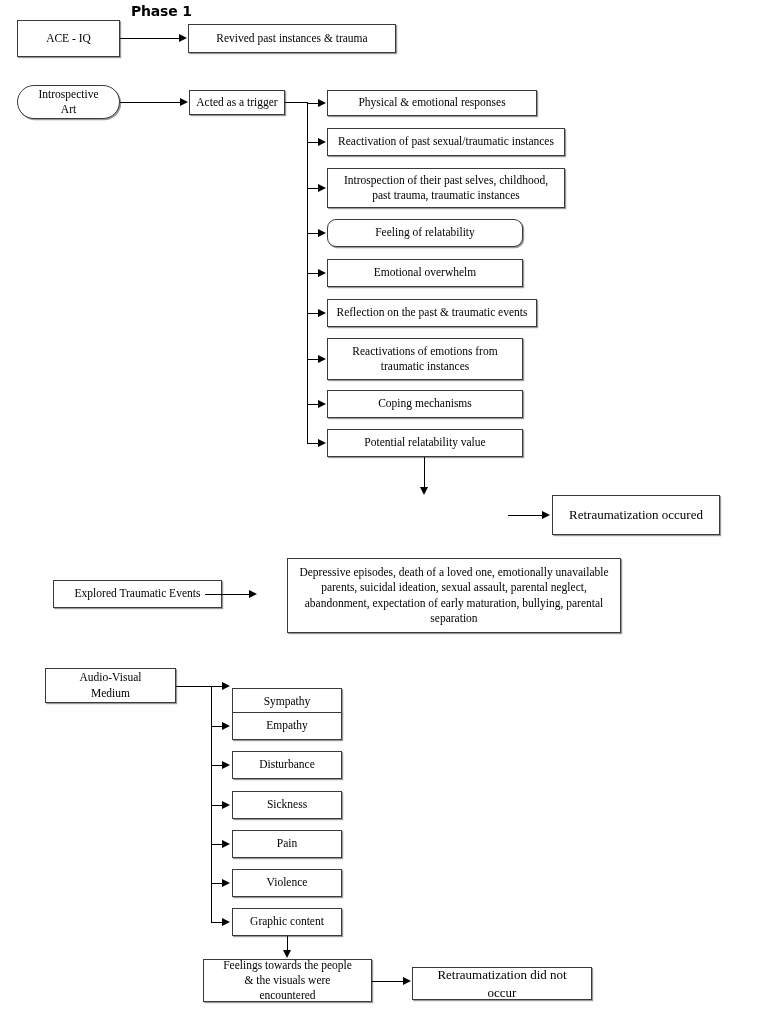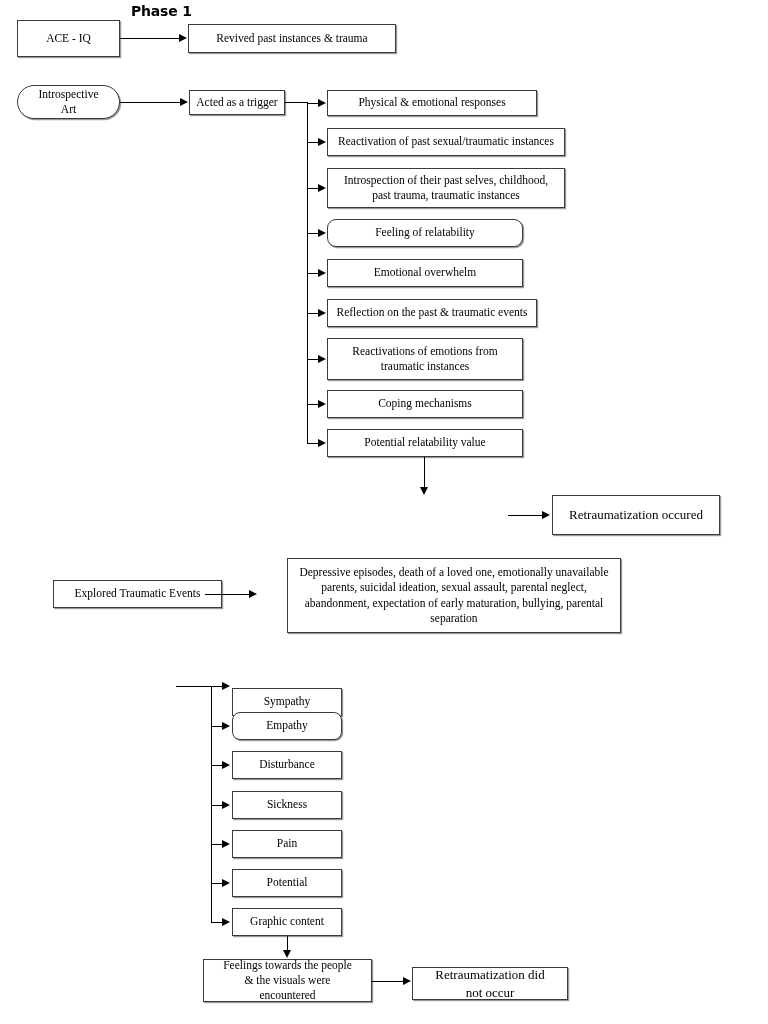--- a/index.html
+++ b/index.html
@@ -128,52 +128,53 @@
 
   <div class="hline" style="left:508px; top:515px; width:35px;"></div>
   <div class="arrow-r" style="left:542px; top:511px;"></div>
   <div class="box" style="left:552px; top:495px; width:168px; height:40px; font-size:13px;">Retraumatization occured</div>
 
   <div class="box" style="left:53px; top:580px; width:169px; height:28px;">Explored Traumatic Events</div>
   <div class="hline" style="left:205px; top:594px; width:45px;"></div>
   <div class="arrow-r" style="left:249px; top:590px;"></div>
   <div class="box" style="left:259px; top:558px; width:334px; height:75px; padding:4px 10px;margin-left:28px;">Depressive episodes, death of a loved one, emotionally unavailable parents, suicidal ideation, sexual assault, parental neglect, abandonment, expectation of early maturation, bullying, parental separation</div>
 
+  <div class="box" style="left:45px; top:668px; width:131px; height:35px;">Audio-Visual Medium</div>
   <div class="hline" style="left:176px; top:686px; width:36px;"></div>
   <div class="vline" style="left:211px; top:686px; height:236px;"></div>
 
   <div class="hline" style="left:211px; top:686px; width:12px;"></div>
   <div class="arrow-r" style="left:222px; top:682px;"></div>
   <div class="box" style="left:232px; top:688px; width:110px; height:28px;">Sympathy</div>
 
   <div class="hline" style="left:211px; top:726px; width:12px;"></div>
   <div class="arrow-r" style="left:222px; top:722px;"></div>
-  <div class="box" style="left:232px; top:712px; width:110px; height:28px;border-radius:8px;">Empathy</div>
+  <div class="box" style="left:232px; top:712px; width:110px; height:28px;">Empathy</div>
 
   <div class="hline" style="left:211px; top:765px; width:12px;"></div>
   <div class="arrow-r" style="left:222px; top:761px;"></div>
   <div class="box" style="left:232px; top:751px; width:110px; height:28px;">Disturbance</div>
 
   <div class="hline" style="left:211px; top:805px; width:12px;"></div>
   <div class="arrow-r" style="left:222px; top:801px;"></div>
   <div class="box" style="left:232px; top:791px; width:110px; height:28px;">Sickness</div>
 
   <div class="hline" style="left:211px; top:844px; width:12px;"></div>
   <div class="arrow-r" style="left:222px; top:840px;"></div>
   <div class="box" style="left:232px; top:830px; width:110px; height:28px;">Pain</div>
 
   <div class="hline" style="left:211px; top:883px; width:12px;"></div>
   <div class="arrow-r" style="left:222px; top:879px;"></div>
-  <div class="box" style="left:232px; top:869px; width:110px; height:28px;">Potential</div>
+  <div class="box" style="left:232px; top:869px; width:110px; height:28px;">Violence</div>
 
   <div class="hline" style="left:211px; top:922px; width:12px;"></div>
   <div class="arrow-r" style="left:222px; top:918px;"></div>
   <div class="box" style="left:232px; top:908px; width:110px; height:28px;">Graphic content</div>
 
   <div class="vline" style="left:287px; top:936px; height:15px;"></div>
   <div class="arrow-d" style="left:283px; top:950px;"></div>
 
   <div class="box" style="left:203px; top:959px; width:169px; height:43px;">Feelings  towards the people &amp; the visuals were encountered</div>
   <div class="hline" style="left:372px; top:981px; width:32px;"></div>
   <div class="arrow-r" style="left:403px; top:977px;"></div>
-  <div class="box" style="left:412px; top:967px; width:156px; height:33px; font-size:13px;">Retraumatization did not occur</div>
+  <div class="box" style="left:412px; top:967px; width:180px; height:33px; font-size:13px;">Retraumatization did not occur</div>
 
 </div>
 
 </body></html>

